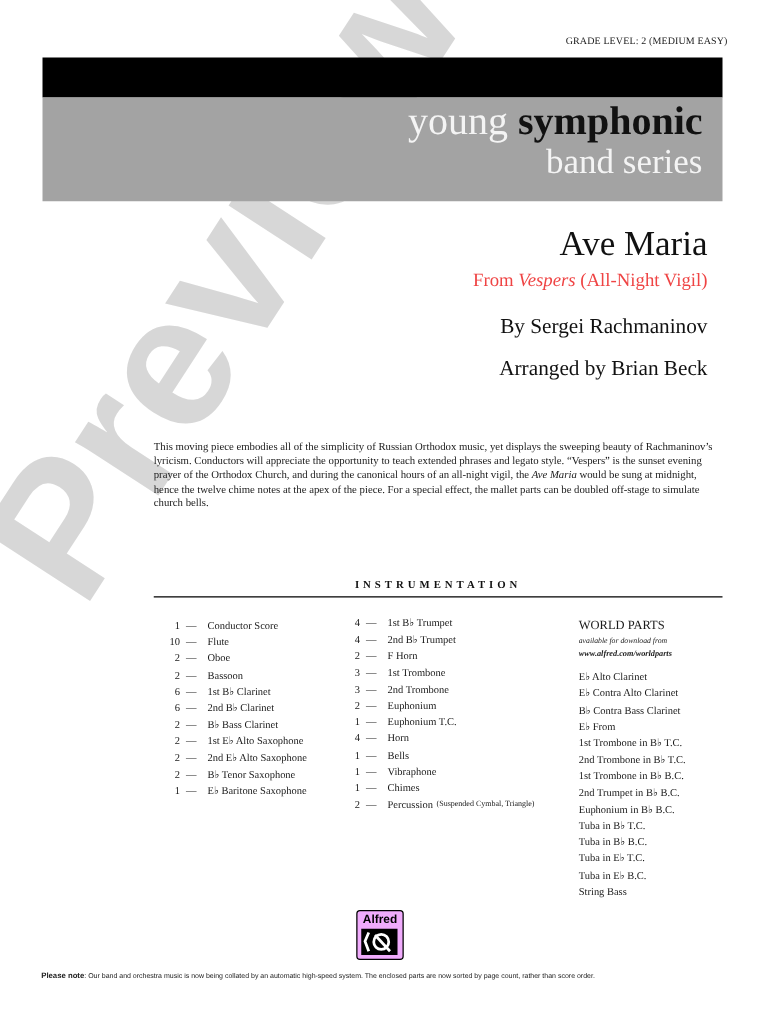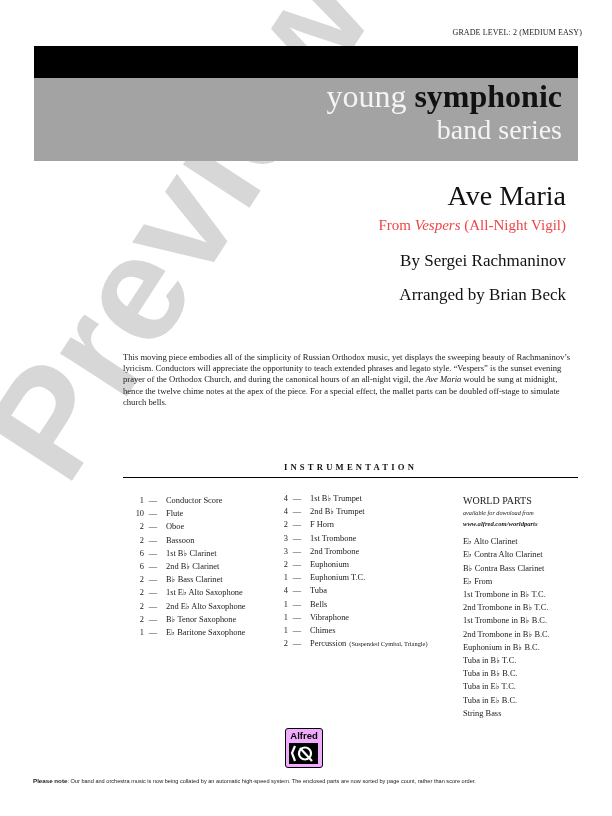--- a/index.html
+++ b/index.html
@@ -212,21 +212,21 @@
       <span class="inst">Euphonium</span>
     </div>
     <div class="row">
       <span class="qty">1</span>
       <span class="dash">—</span>
       <span class="inst">Euphonium T.C.</span>
     </div>
     <div class="row">
       <span class="qty">4</span>
       <span class="dash">—</span>
-      <span class="inst">Tuba</span>
+      <span class="inst">Horn</span>
     </div>
     <div class="row">
       <span class="qty">1</span>
       <span class="dash">—</span>
       <span class="inst">Bells</span>
       <span class="small-note" style="padding-left:3px;line-height:13.2px"></span>
     </div>
     <div class="row">
       <span class="qty">1</span>
       <span class="dash">—</span>
@@ -251,21 +251,21 @@
   <div class="wp-sub">available for download from</div>
   <div class="wp-url">www.alfred.com/worldparts</div>
   <div id="wp-list">
       <div>E♭ Alto Clarinet</div>
       <div>E♭ Contra Alto Clarinet</div>
       <div>B♭ Contra Bass Clarinet</div>
       <div>E♭ From</div>
       <div>1st Trombone in B♭ T.C.</div>
       <div>2nd Trombone in B♭ T.C.</div>
       <div>1st Trombone in B♭ B.C.</div>
-      <div>2nd Trombone in B♭ B.C.</div>
+      <div>2nd Trumpet in B♭ B.C.</div>
       <div>Euphonium in B♭ B.C.</div>
       <div>Tuba in B♭ T.C.</div>
       <div>Tuba in B♭ B.C.</div>
       <div>Tuba in E♭ T.C.</div>
       <div>Tuba in E♭ B.C.</div>
       <div>String Bass</div>
     </div>
 </div>
 
 <div class="logo">

